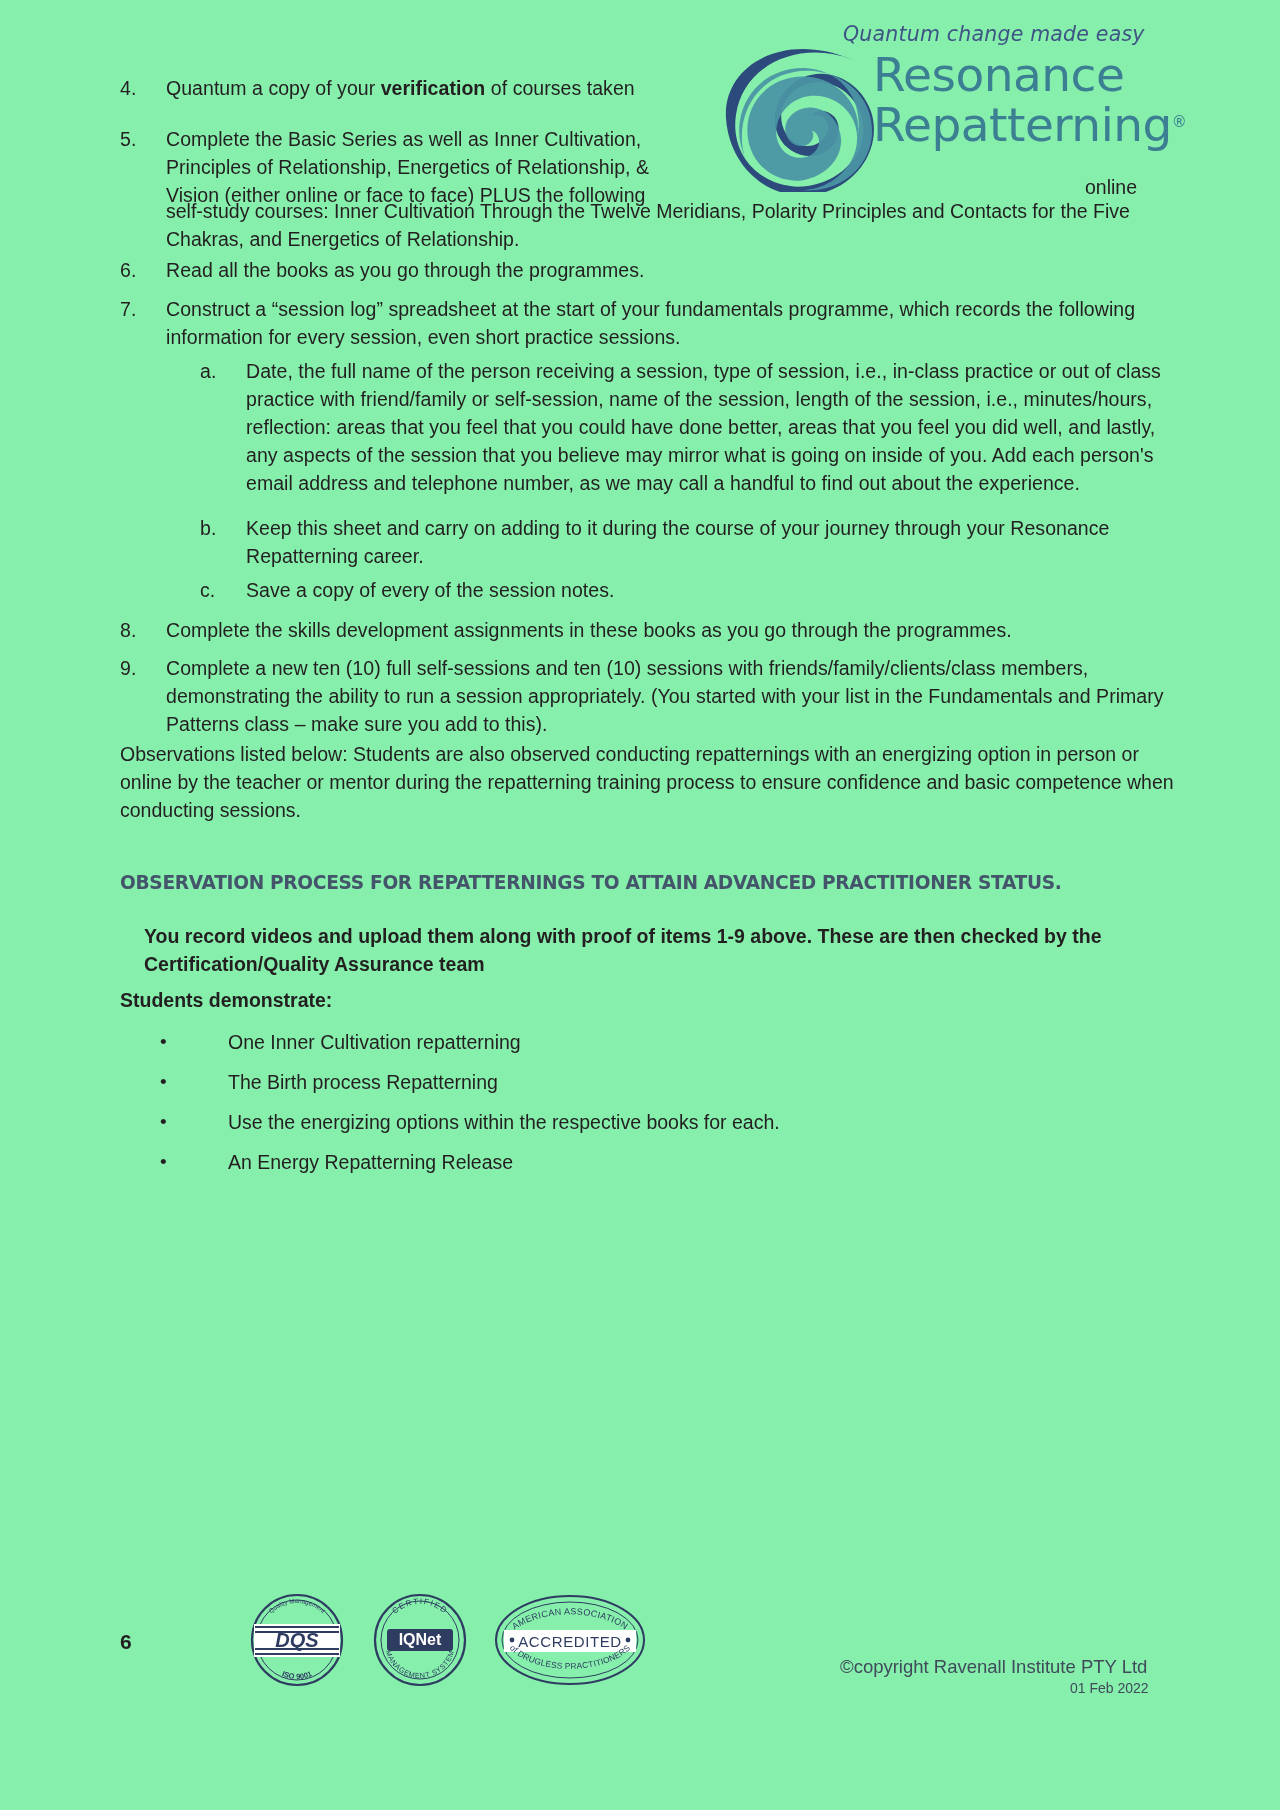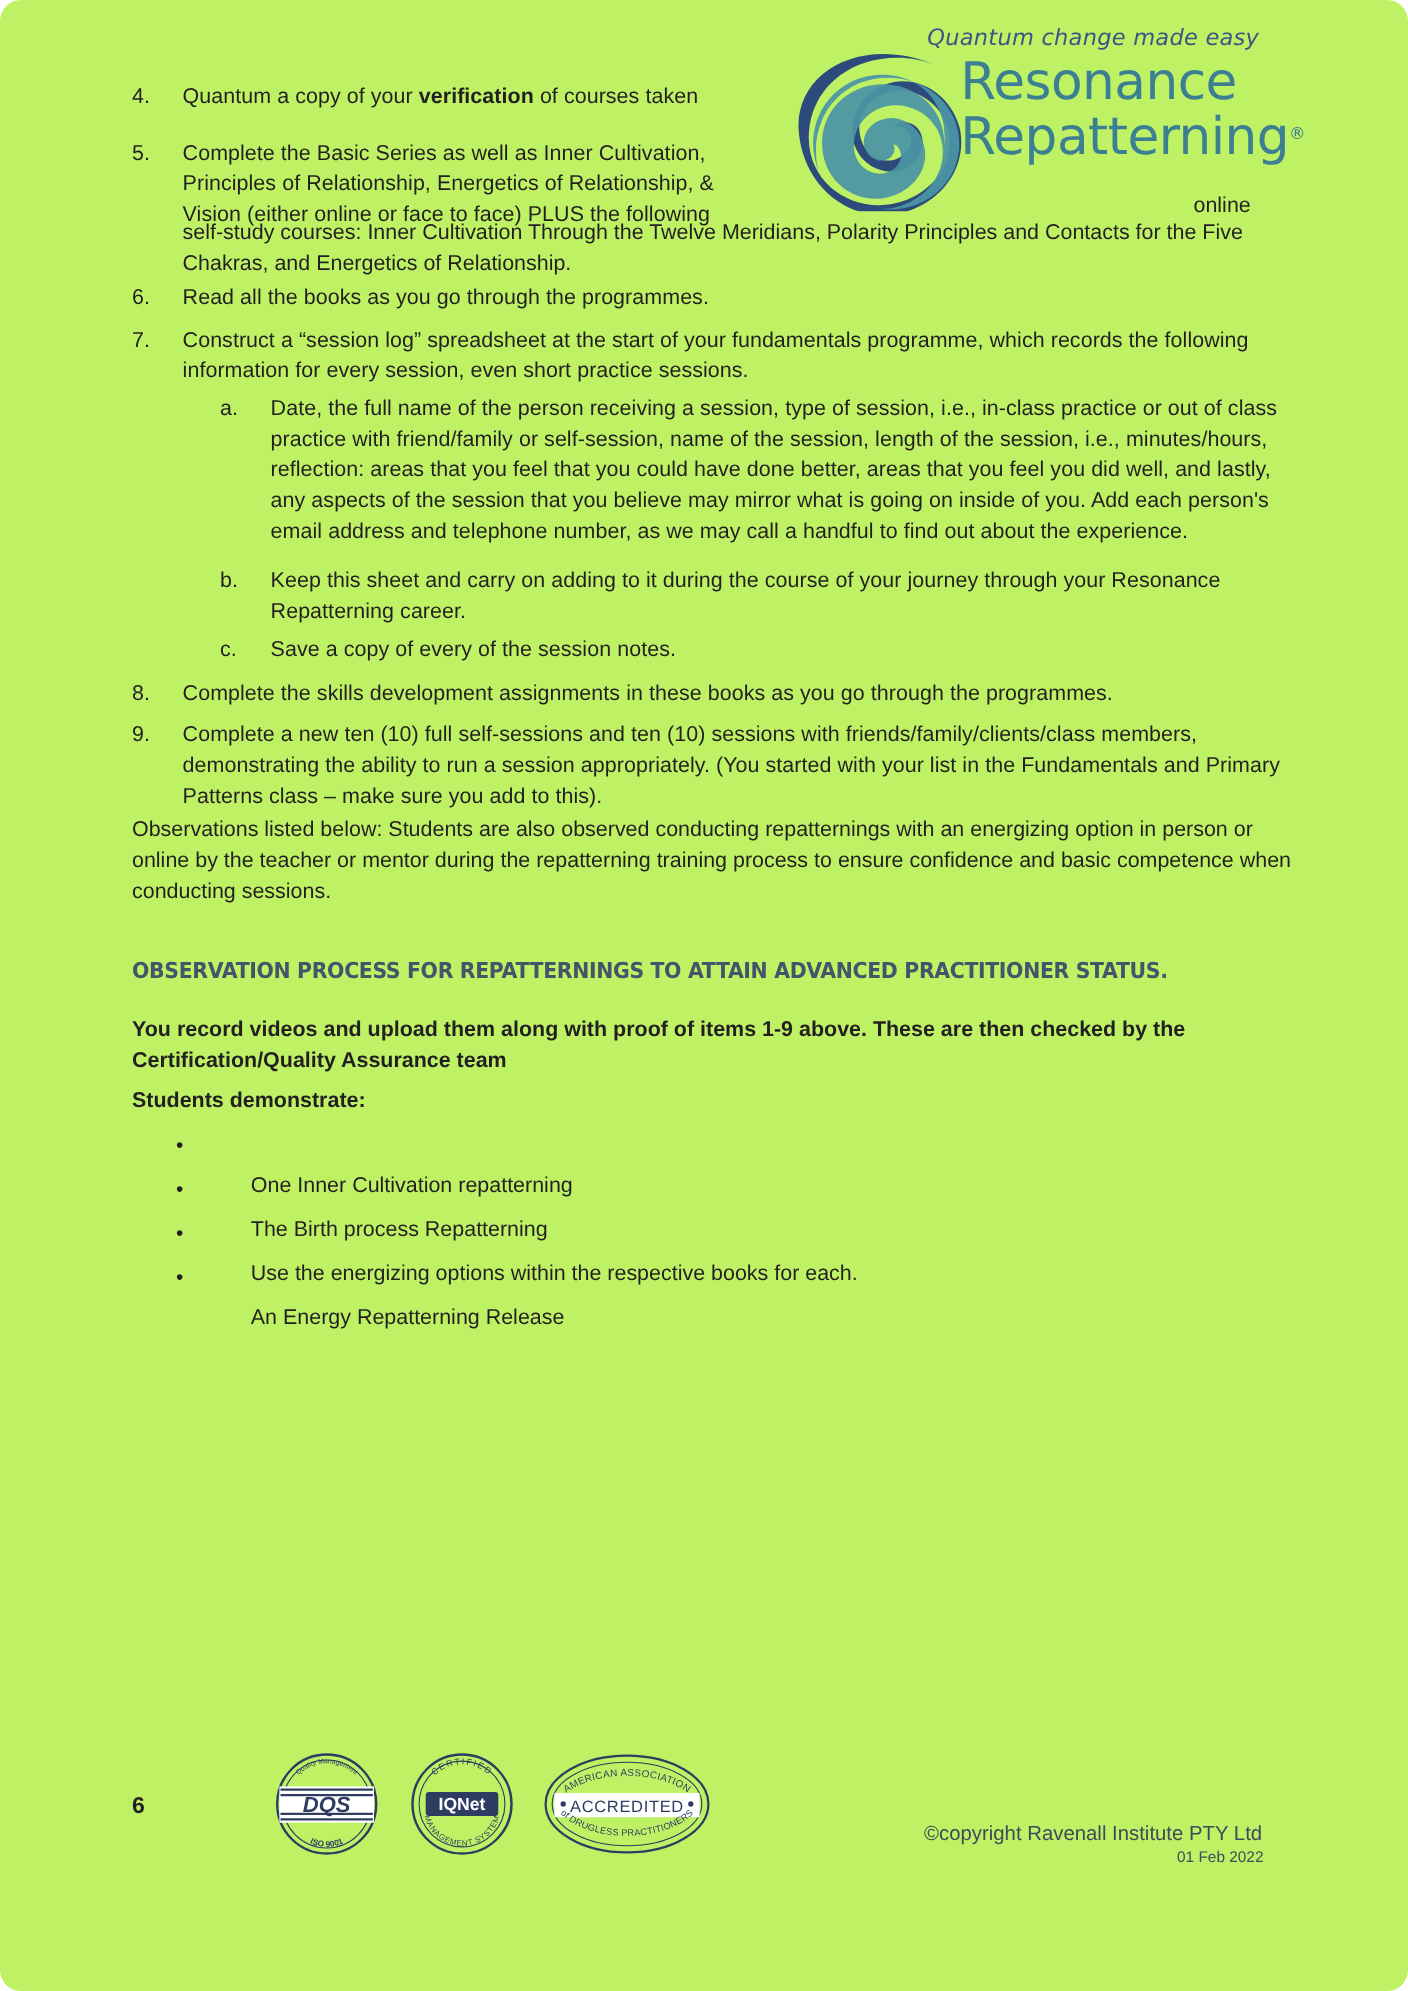--- a/index.html
+++ b/index.html
@@ -4,25 +4,24 @@
 <style>
   html, body {
     margin: 0;
     padding: 0;
     background: #ffffff;
   }
   .page {
     position: relative;
     width: 1280px;
     height: 1810px;
-    background: #bef264;
+    background: #86efac;
     font-family: "Liberation Sans", sans-serif;
     color: #231f20;
     overflow: hidden;
-    border-radius: 19px;
   }
 
   
   .logo-block {
     position: absolute;
     top: 22px;
     left: 725px;
     width: 510px;
     height: 165px;
   }
@@ -130,21 +129,21 @@
     font-size: 19.5px;
     line-height: 28px;
     color: #231f20;
   }
   .bullet .dot {
     position: absolute;
     left: 0;
     top: 0;
     font-size: 19px;
   }
-  .bullet .btext { display: block; margin-left: 68px; margin-top: 36px; }
+  .bullet .btext { display: block; margin-left: 68px; }
 
   
   .page-number {
     position: absolute;
     left: 120px;
     top: 1630px;
     font-size: 21px;
     font-weight: bold;
     color: #231f20;
   }
@@ -261,21 +260,21 @@
 
   <div class="li lvl1" style="top:654px;">
     <span class="marker">9.</span>
     <span class="body">Complete a new ten (10) full self-sessions and ten (10) sessions with friends/family/clients/class members, demonstrating the ability to run a session appropriately. (You started with your list in the Fundamentals and Primary Patterns class – make sure you add to this).</span>
   </div>
 
   <div class="para" style="top:740px;">Observations listed below: Students are also observed conducting repatternings with an energizing option in person or online by the teacher or mentor during the repatterning training process to ensure confidence and basic competence when conducting sessions.</div>
 
   <div class="heading" style="top:870px;">OBSERVATION PROCESS FOR REPATTERNINGS TO ATTAIN ADVANCED PRACTITIONER STATUS.</div>
 
-  <div class="bold-para" style="top:922px;">You record videos and upload them along with proof of items 1-9 above. These are then checked by the Certification/Quality Assurance team</div>
+  <div class="bold-para" style="top:922px;margin-left:24px;">You record videos and upload them along with proof of items 1-9 above. These are then checked by the Certification/Quality Assurance team</div>
 
   <div class="bold-para" style="top:986px;">Students demonstrate:</div>
 
   <div class="bullet" style="top:1028px;">
     <span class="dot">•</span>
     <span class="btext">One Inner Cultivation repatterning</span>
   </div>
   <div class="bullet" style="top:1068px;">
     <span class="dot">•</span>
     <span class="btext">The Birth process Repatterning</span>

